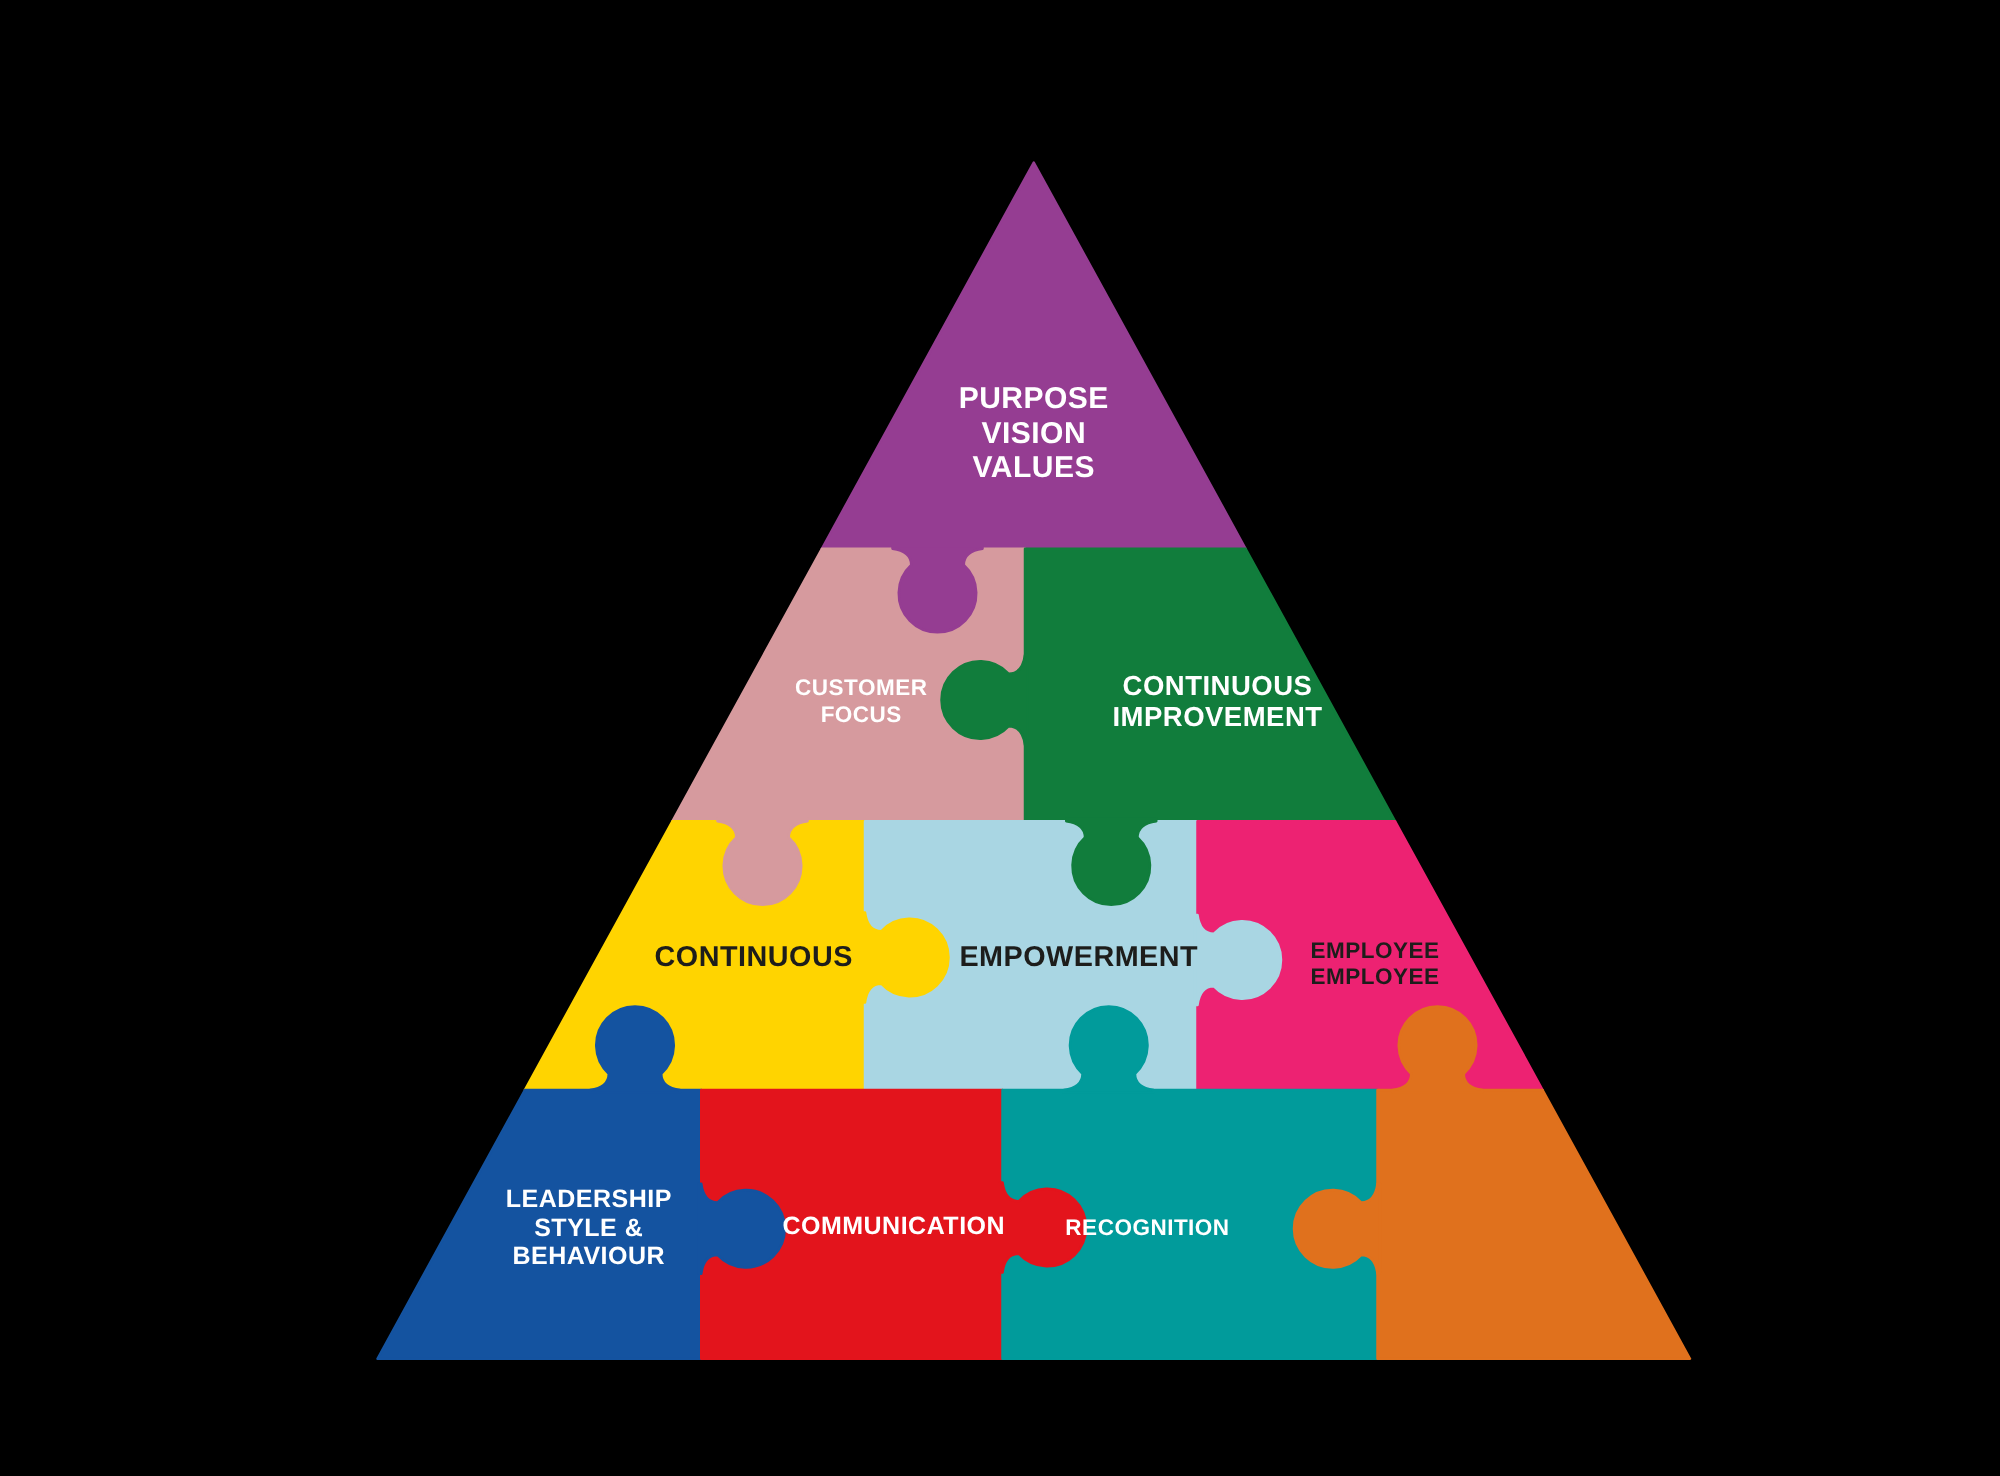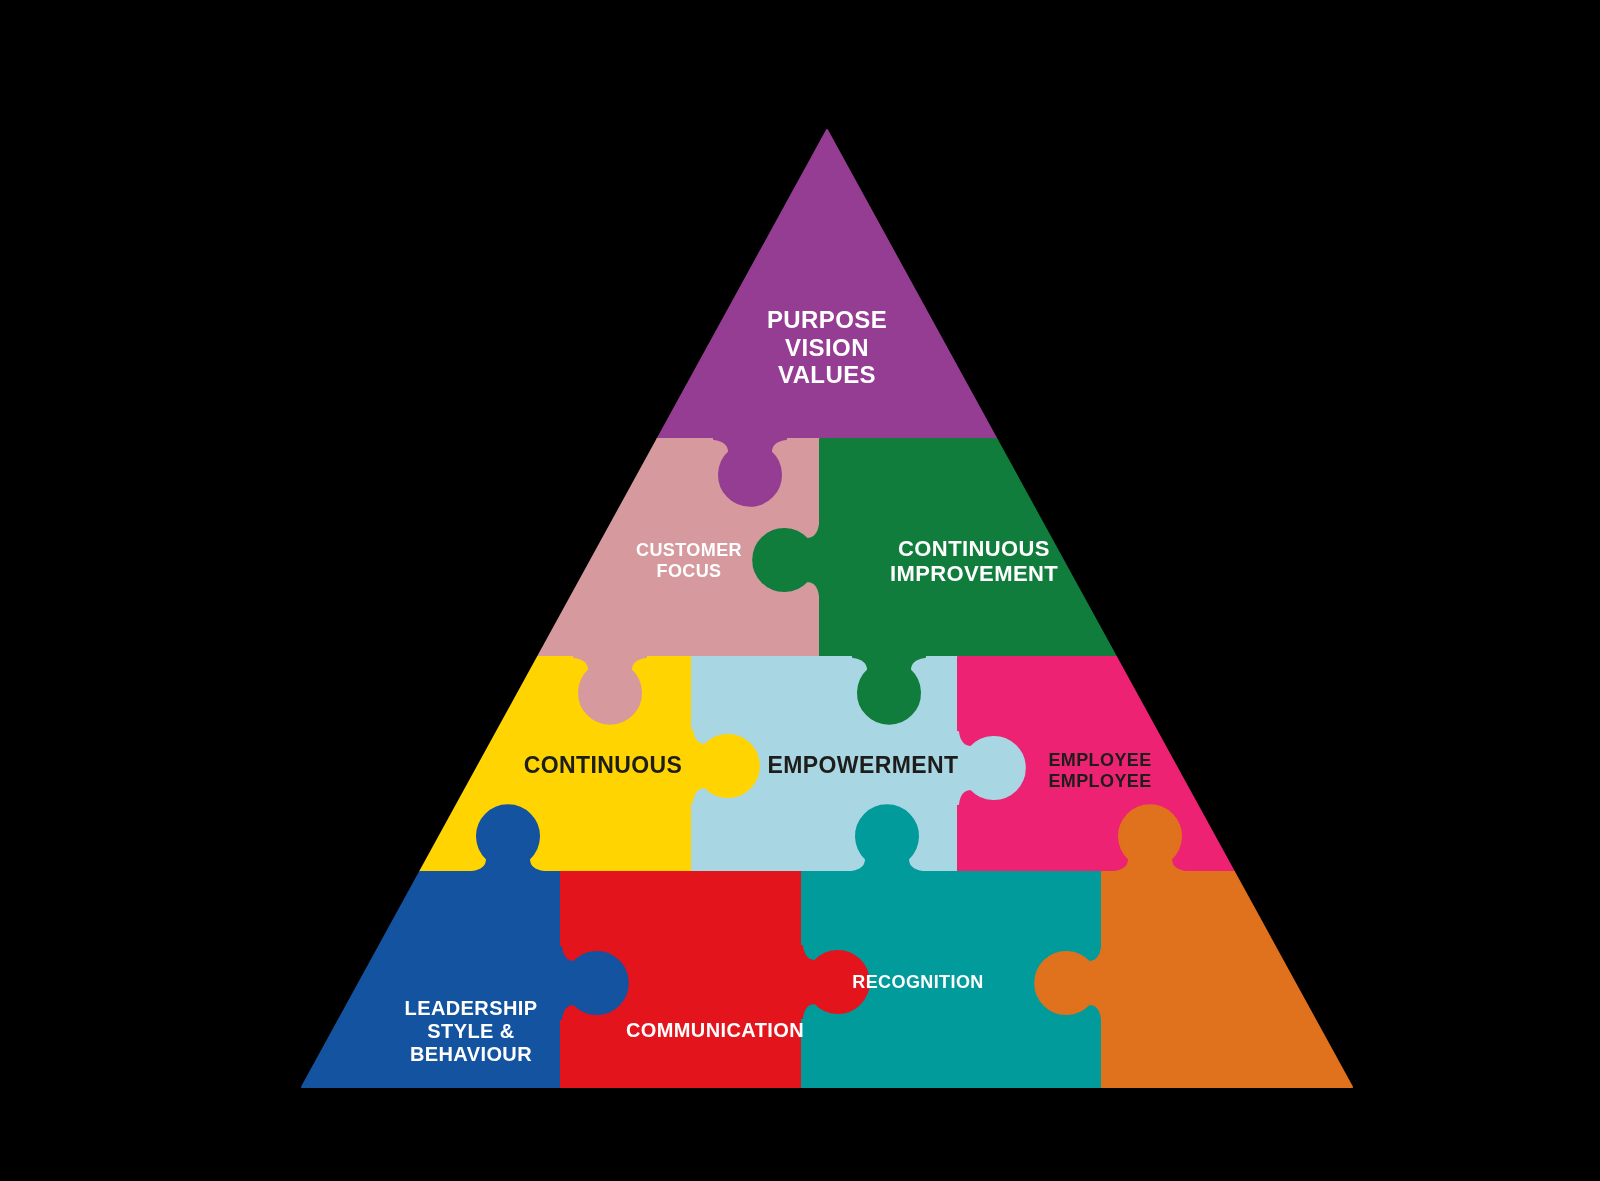--- a/index.html
+++ b/index.html
@@ -36,21 +36,21 @@
     font-weight: 700;
     letter-spacing: 0.4px;
     line-height: 1.15;
     white-space: nowrap;
   }
   .label span { display: block; }
   .fs24 { font-size: 24px; }
   .fs23 { font-size: 23px; }
   .fs22 { font-size: 22px; margin-left: 33px; }
   .fs21 { font-size: 18px; }
-  .fs20 { font-size: 20px; margin-top: 48px; }
+  .fs20 { font-size: 20px; }
 </style>
 </head>
 <body>
 
 <div class="stage">
 
   <svg width="1600" height="1181" viewBox="0 0 1600 1181">
     <rect x="0" y="0" width="1600" height="1181" fill="#000000"></rect>
 
     <g stroke-width="2" stroke-linejoin="round">

